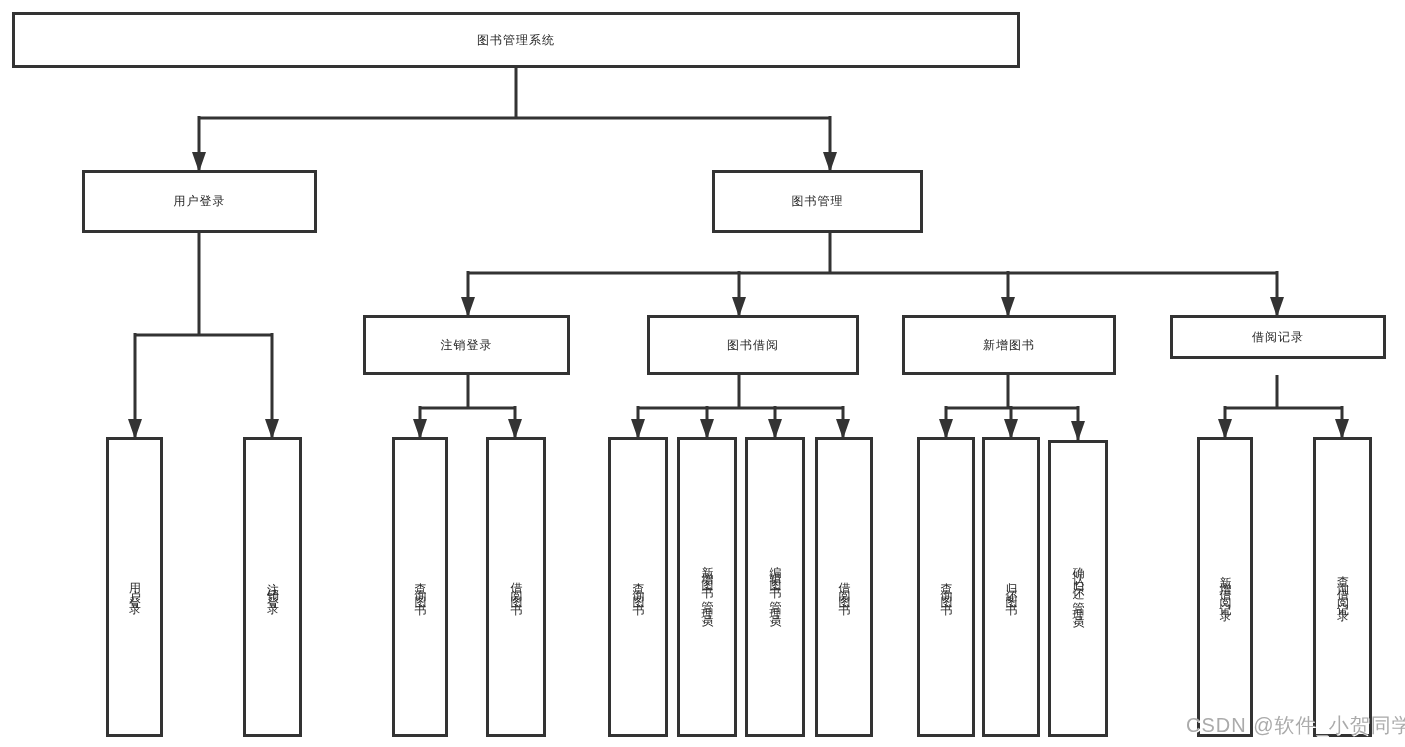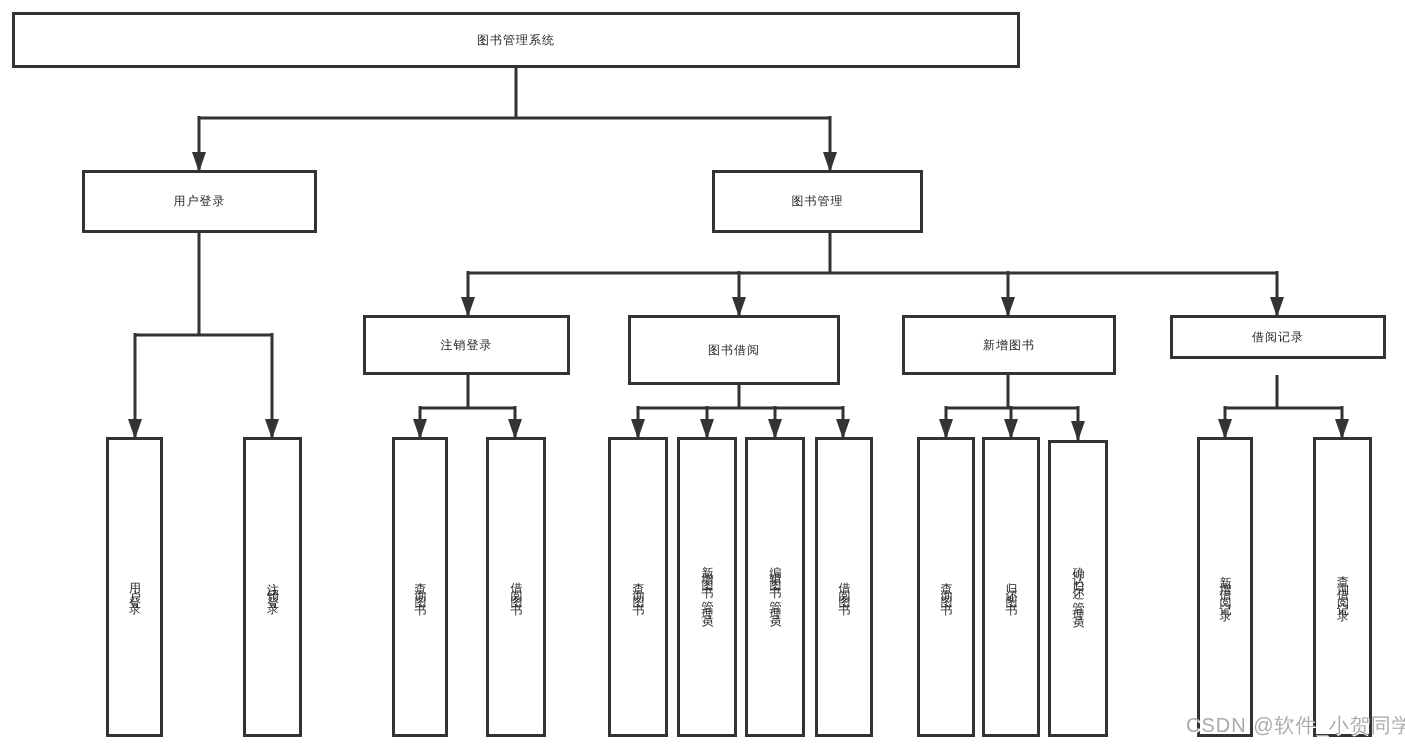--- a/index.html
+++ b/index.html
@@ -96,21 +96,21 @@
   <div class="node h" style="left:82px;top:170px;width:235px;height:63px">
     <span class="lbl">用户登录</span>
   </div>
   <div class="node h" style="left:712px;top:170px;width:211px;height:63px">
     <span class="lbl">图书管理</span>
   </div>
 
   <div class="node h" style="left:363px;top:315px;width:207px;height:60px">
     <span class="lbl">注销登录</span>
   </div>
-  <div class="node h" style="left:628px;top:315px;width:212px;height:70px">
+  <div class="node h" style="left:647px;top:315px;width:212px;height:60px">
     <span class="lbl">图书借阅</span>
   </div>
   <div class="node h" style="left:902px;top:315px;width:214px;height:60px">
     <span class="lbl">新增图书</span>
   </div>
   <div class="node h" style="left:1170px;top:315px;width:216px;height:44px">
     <span class="lbl">借阅记录</span>
   </div>
 
   <div class="node v" style="left:106px;top:437px;width:57px;height:300px">

